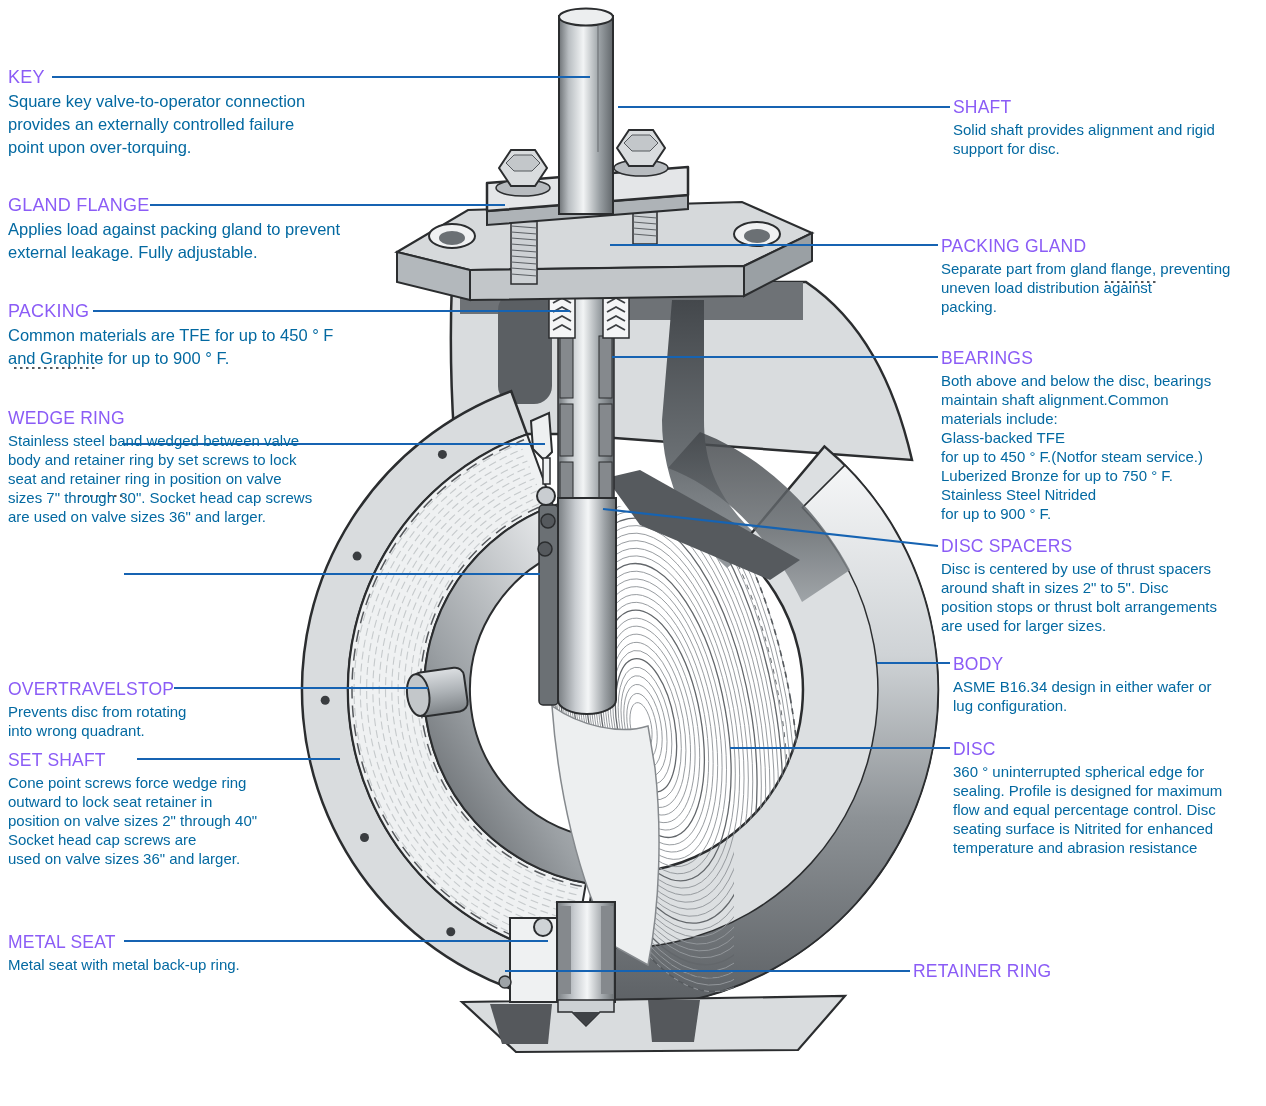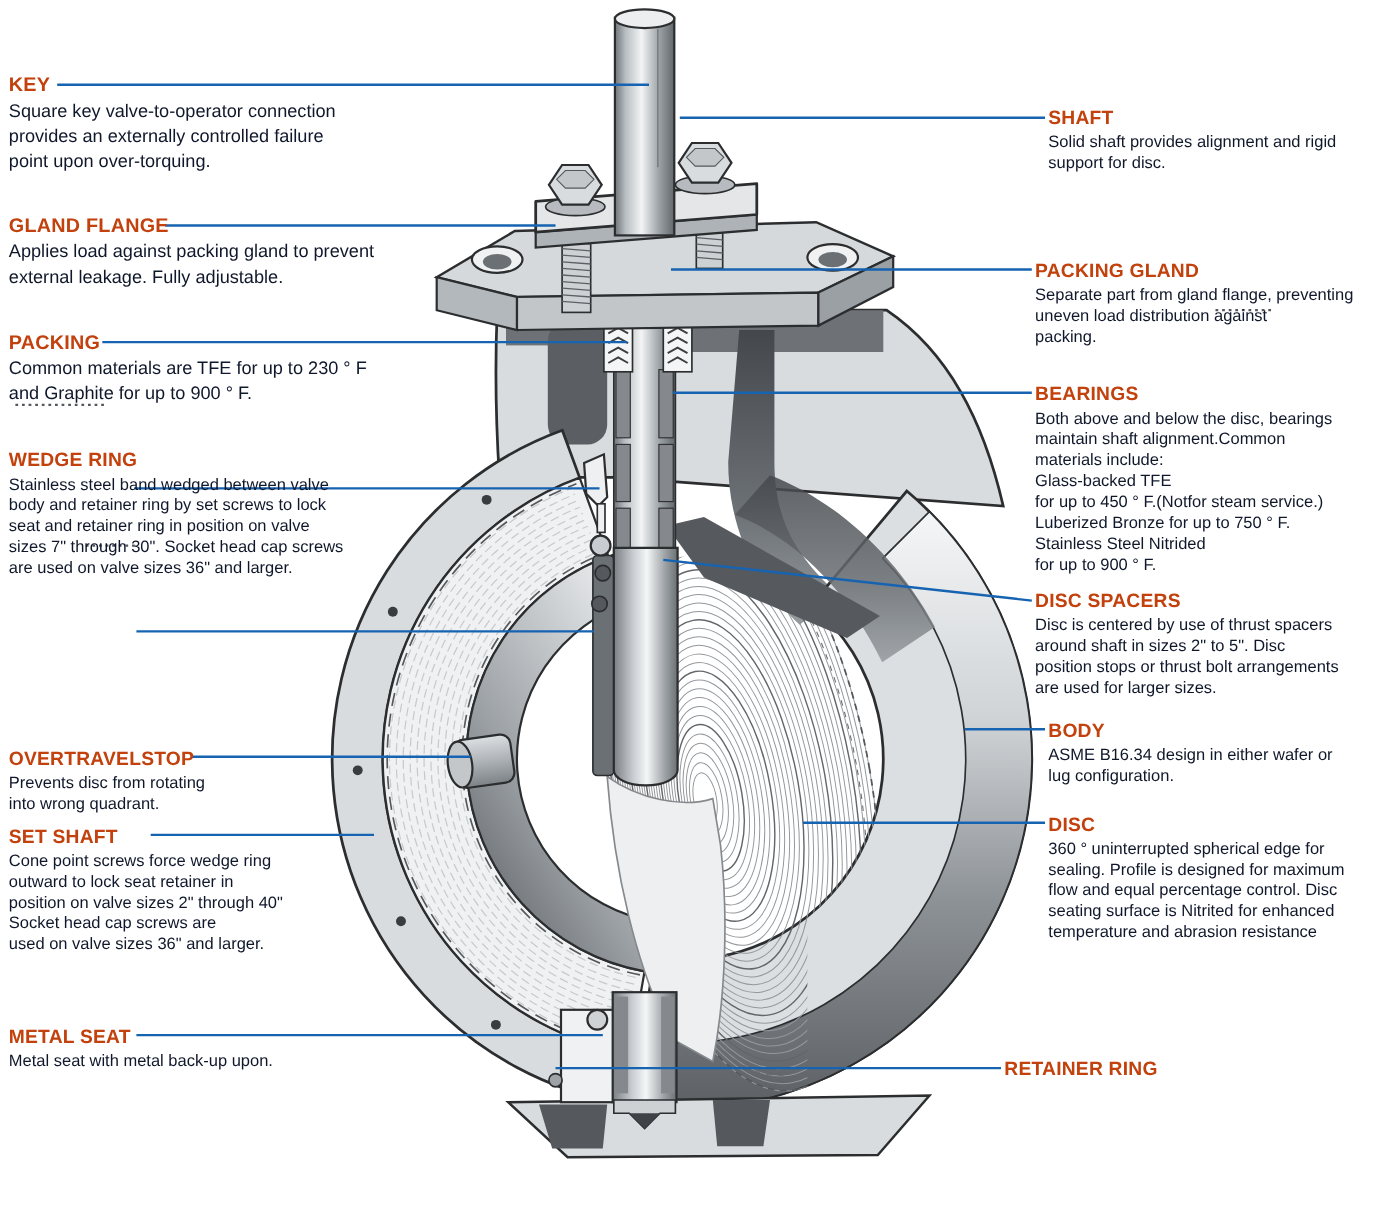--- a/index.html
+++ b/index.html
@@ -2,22 +2,22 @@
 <html><head>
 <meta charset="utf-8">
 <title>Valve Diagram</title>
 <style>
   html,body{margin:0;padding:0;background:#fff;}
   #canvas{position:relative;width:1266px;height:1106px;background:#ffffff;overflow:hidden;
           font-family:"Liberation Sans", sans-serif;}
   #illustration,#overlay{position:absolute;left:0;top:0;width:1266px;height:1106px;}
   #overlay{pointer-events:none;}
   .callout{position:absolute;}
-  .co-title{margin:0;font-size:17.5px;font-weight:bold;color:#c2410c;line-height:18px;letter-spacing:.2px;}
-  .co-desc{margin:4px 0 0;font-size:15px;line-height:19px;color:#0f172a;white-space:pre-line;}
+  .co-title{margin:0;font-size:17.5px;font-weight:normal;color:#8b5cf6;line-height:18px;letter-spacing:.2px;}
+  .co-desc{margin:4px 0 0;font-size:15px;line-height:19px;color:#0369a1;white-space:pre-line;}
   .callout.lg .co-title{font-size:18px;}
   .callout.lg .co-desc{font-size:16.5px;line-height:23px;}
   .callout.left{width:360px;}
   .callout.right{width:330px;}
 </style>
 </head>
 <body>
 
 <div id="canvas">
 
@@ -296,21 +296,21 @@
 provides an externally controlled failure
 point upon over-torquing.</p>
   </div>
   <div class="callout left lg" style="left:8px;top:196px">
     <h3 class="co-title">GLAND FLANGE</h3>
     <p class="co-desc">Applies load against packing gland to prevent
 external leakage. Fully adjustable.</p>
   </div>
   <div class="callout left lg" style="left:8px;top:302px">
     <h3 class="co-title">PACKING</h3>
-    <p class="co-desc">Common materials are TFE for up to 230 °  F
+    <p class="co-desc">Common materials are TFE for up to 450 °  F
 and Graphite for up to 900 °  F.</p>
   </div>
   <div class="callout left" style="left:8px;top:409px">
     <h3 class="co-title">WEDGE RING</h3>
     <p class="co-desc">Stainless steel band wedged between valve
 body and retainer ring by set screws to lock
 seat and retainer ring in position on valve
 sizes 7" through 30". Socket head cap screws
 are used on valve sizes 36" and larger.</p>
   </div>
@@ -322,21 +322,21 @@
   <div class="callout left" style="left:8px;top:751px">
     <h3 class="co-title">SET SHAFT</h3>
     <p class="co-desc">Cone point screws force wedge ring
 outward to lock seat retainer in
 position on valve sizes 2" through 40"
 Socket head cap screws are
 used on valve sizes 36" and larger.</p>
   </div>
   <div class="callout left" style="left:8px;top:933px">
     <h3 class="co-title">METAL SEAT</h3>
-    <p class="co-desc">Metal seat with metal back-up upon.</p>
+    <p class="co-desc">Metal seat with metal back-up ring.</p>
   </div>
 
   <div class="callout right" style="left:953px;top:98px">
     <h3 class="co-title">SHAFT</h3>
     <p class="co-desc">Solid shaft provides alignment and rigid
 support for disc.</p>
   </div>
   <div class="callout right" style="left:941px;top:237px">
     <h3 class="co-title">PACKING GLAND</h3>
     <p class="co-desc">Separate part from gland flange, preventing

